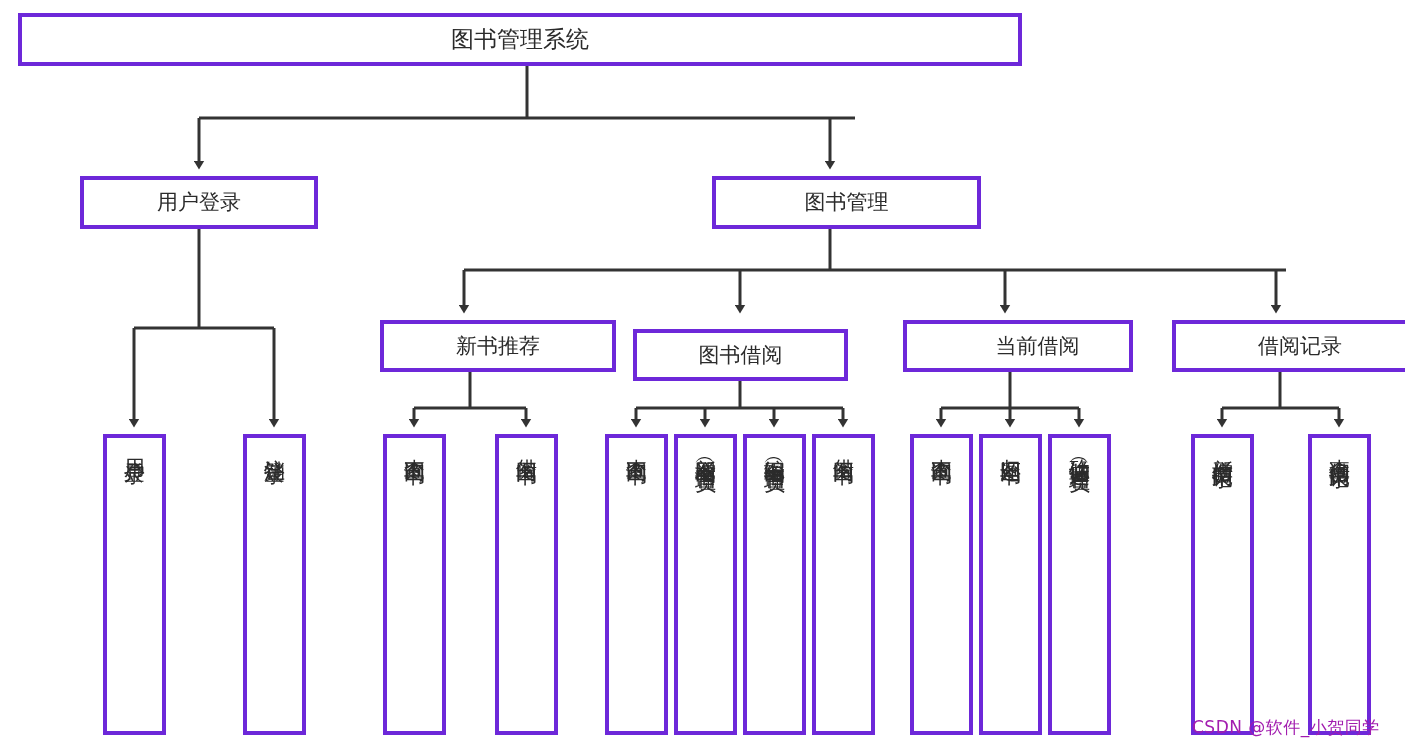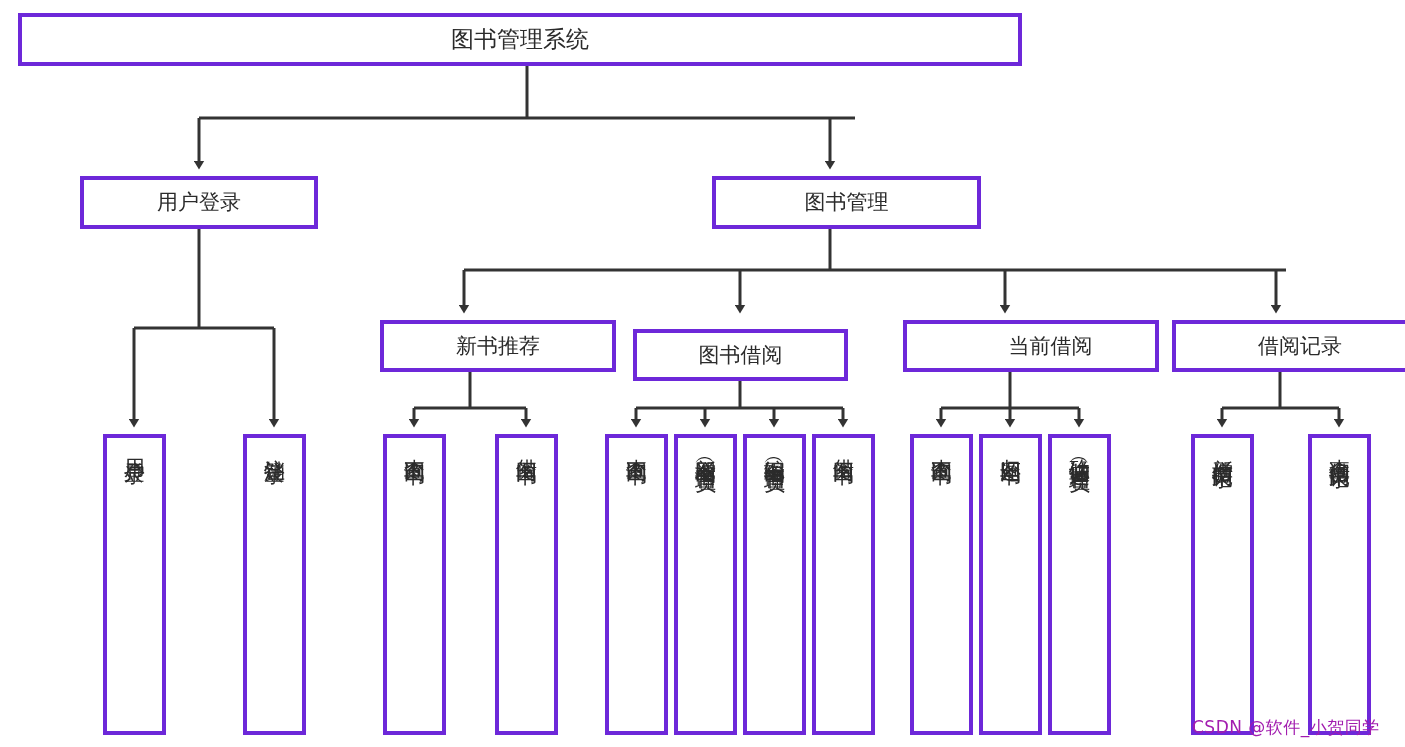--- a/index.html
+++ b/index.html
@@ -58,21 +58,21 @@
   .n-login  { left: 80px;  width: 238px; }
   .n-bookmg { left: 712px; width: 269px; }
   
   .n-l3 {
     height: 52px;
     font-size: 21px;
     top: 320px;
   }
   .n-new   { left: 340px;  width: 236px; margin-left: 40px; }
   .n-borrow{ left: 633px;  width: 215px; margin-top: 9px; }
-  .n-cur   { left: 903px;  width: 256px; padding-left: 39px; }
+  .n-cur   { left: 903px;  width: 230px; padding-left: 39px; }
   .n-rec   { left: 1172px; width: 256px; }
   
   .n-leaf {
     top: 434px;
     height: 301px;
     width: 63px;
     font-size: 21px;
     align-items: flex-start;
     justify-content: center;
     padding-top: 4px;

